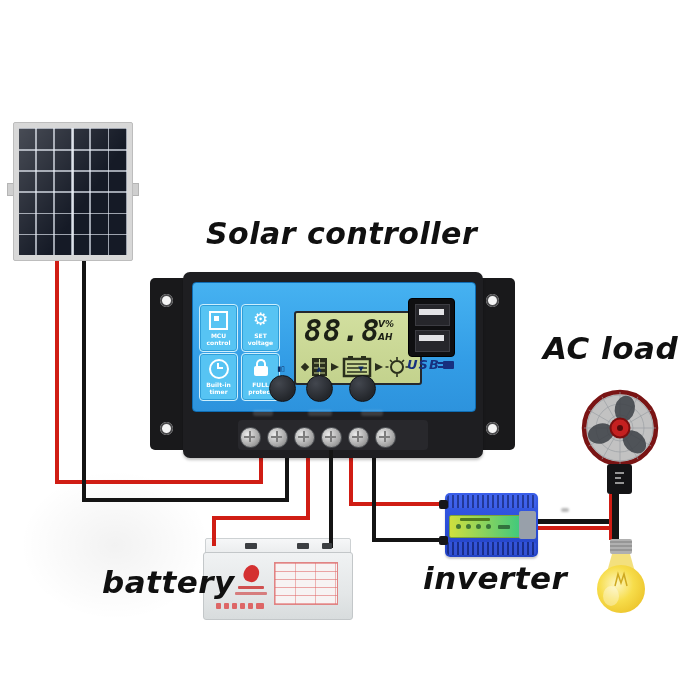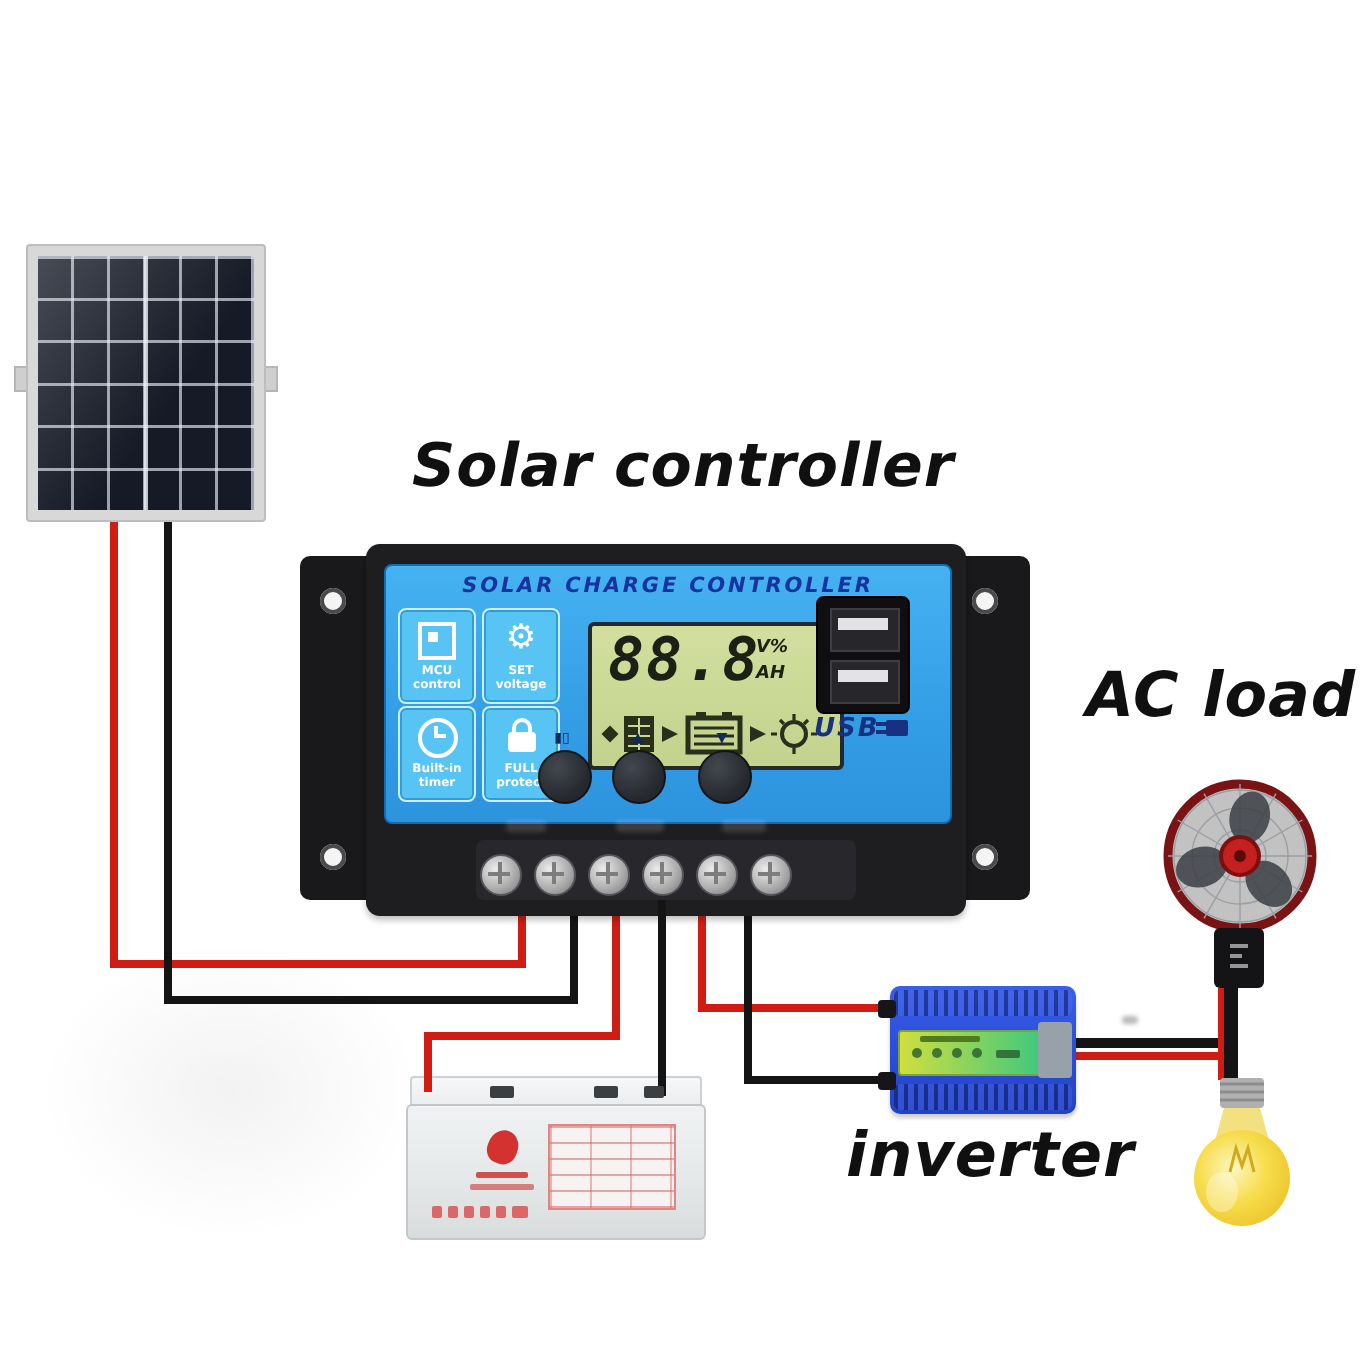--- a/index.html
+++ b/index.html
@@ -116,20 +116,21 @@
 </style>
 </head>
 <body>
 
 <div id="stage">
 
   <div class="blob" style="left:20px;top:470px;width:190px;height:150px;"></div>
 
   <div class="lbl" style="left:543px;top:330px;font-size:31px;">AC load</div>
   <div class="lbl" style="left:206px;top:216px;font-size:30px;">Solar controller</div>
+  <div class="lbl" style="left:102px;top:564px;font-size:31px;">battery</div>
   <div class="lbl" style="left:423px;top:560px;font-size:31px;">inverter</div>
 
   <div class="wire red" style="left:55px;top:254px;width:4px;height:230px;"></div>
   <div class="wire red" style="left:55px;top:480px;width:208px;height:4px;"></div>
   <div class="wire red" style="left:259px;top:450px;width:4px;height:34px;"></div>
 
   <div class="wire blk" style="left:82px;top:254px;width:4px;height:248px;"></div>
   <div class="wire blk" style="left:82px;top:498px;width:207px;height:4px;"></div>
   <div class="wire blk" style="left:285px;top:450px;width:4px;height:52px;"></div>
 
@@ -162,21 +163,20 @@
 
   <div class="ctl-tab" style="left:150px;top:278px;"></div>
   <div class="ctl-tab" style="left:475px;top:278px;"></div>
   <div class="ctl-hole" style="left:160px;top:294px;"></div>
   <div class="ctl-hole" style="left:160px;top:422px;"></div>
   <div class="ctl-hole" style="left:486px;top:294px;"></div>
   <div class="ctl-hole" style="left:486px;top:422px;"></div>
 
   <div class="ctl-body">
     <div class="ctl-blue">
-      <div class="ctl-header">SOLAR CHARGE CONTROLLER</div>
 
       <div class="tile" style="left:6px;top:21px;">
         <div class="tile-glyph"><span class="chip"></span></div>
         <div class="tile-label">MCU control</div>
       </div>
       <div class="tile" style="left:48px;top:21px;">
         <div class="tile-glyph gicon">⚙</div>
         <div class="tile-label">SET voltage</div>
       </div>
       <div class="tile" style="left:6px;top:70px;">

